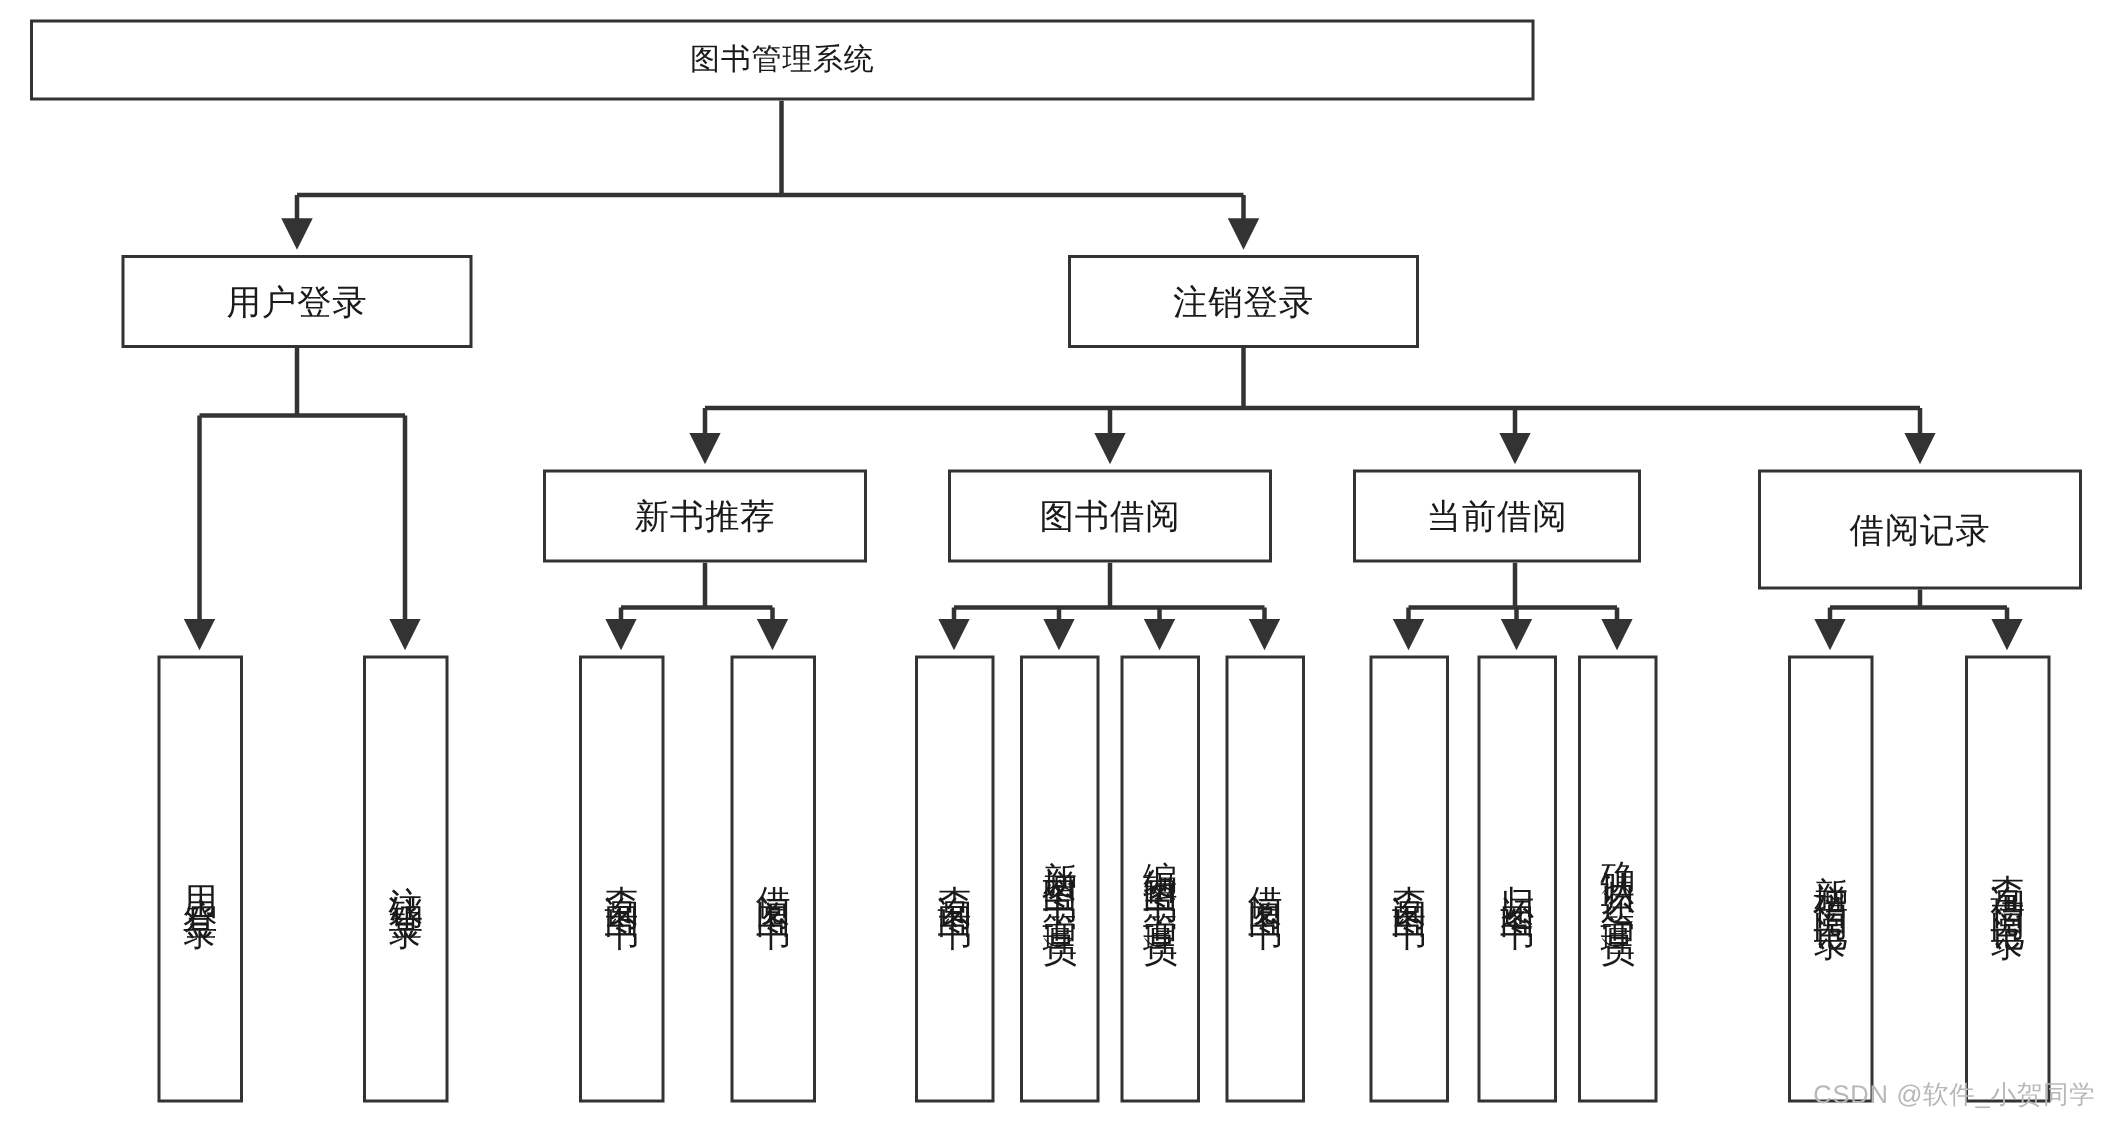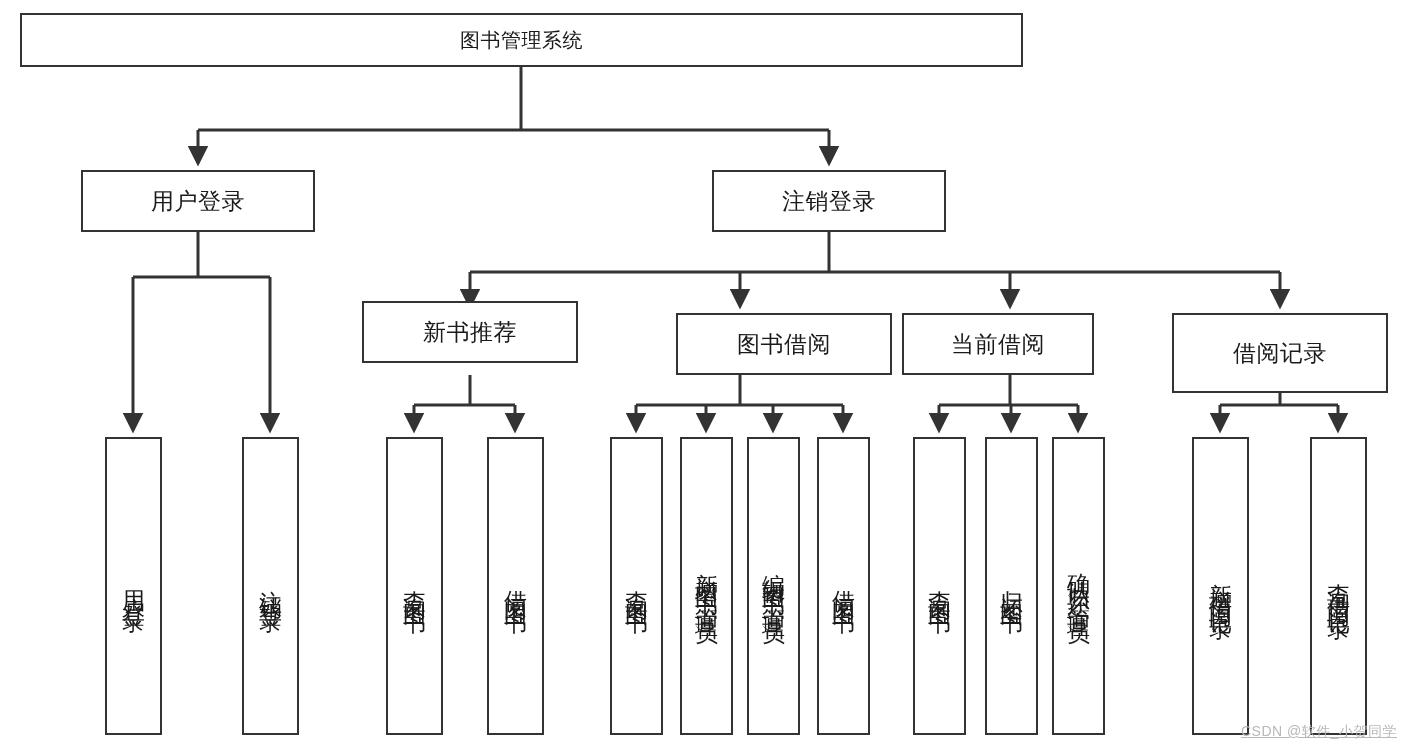--- a/index.html
+++ b/index.html
@@ -60,25 +60,24 @@
     font-size: 23px;
     letter-spacing: 7px;
     line-height: 1;
     white-space: nowrap;
     text-indent: 0;
   }
   .watermark {
     position: absolute;
     right: 8px;
     bottom: 6px;
-    font-size: 14px;
+    font-size: 17px;
     color: #b8b8b8;
     white-space: nowrap;
     letter-spacing: 0.5px;
-    text-decoration: underline;
   }
 </style>
 </head>
 <body>
 
 <div id="diagram-root">
 
   <svg class="wires" viewBox="0 0 1405 747" xmlns="http://www.w3.org/2000/svg">
     <defs>
       <marker id="arrow" viewBox="0 0 12 12" refX="10" refY="6" markerWidth="7" markerHeight="7" orient="auto-start-reverse">
@@ -133,24 +132,24 @@
     <span class="node-label">图书管理系统</span>
   </div>
 
   <div class="node horizontal" style="left:81px; top:170px; width:234px; height:62px;">
     <span class="node-label">用户登录</span>
   </div>
   <div class="node horizontal" style="left:712px; top:170px; width:234px; height:62px;">
     <span class="node-label">注销登录</span>
   </div>
 
-  <div class="node horizontal" style="left:362px; top:301px; width:216px; height:62px;">
+  <div class="node horizontal" style="left:362px; top:313px; width:216px; height:62px;">
     <span class="node-label">新书推荐</span>
   </div>
-  <div class="node horizontal" style="left:632px; top:313px; width:216px; height:62px;margin-left:44px;">
+  <div class="node horizontal" style="left:632px; top:313px; width:216px; height:62px;">
     <span class="node-label">图书借阅</span>
   </div>
   <div class="node horizontal" style="left:902px; top:313px; width:192px; height:62px;">
     <span class="node-label">当前借阅</span>
   </div>
   <div class="node horizontal" style="left:1172px; top:313px; width:216px; height:80px;">
     <span class="node-label">借阅记录</span>
   </div>
 
   <div class="node vertical" style="left:105px; top:437px; width:57px; height:298px;">

